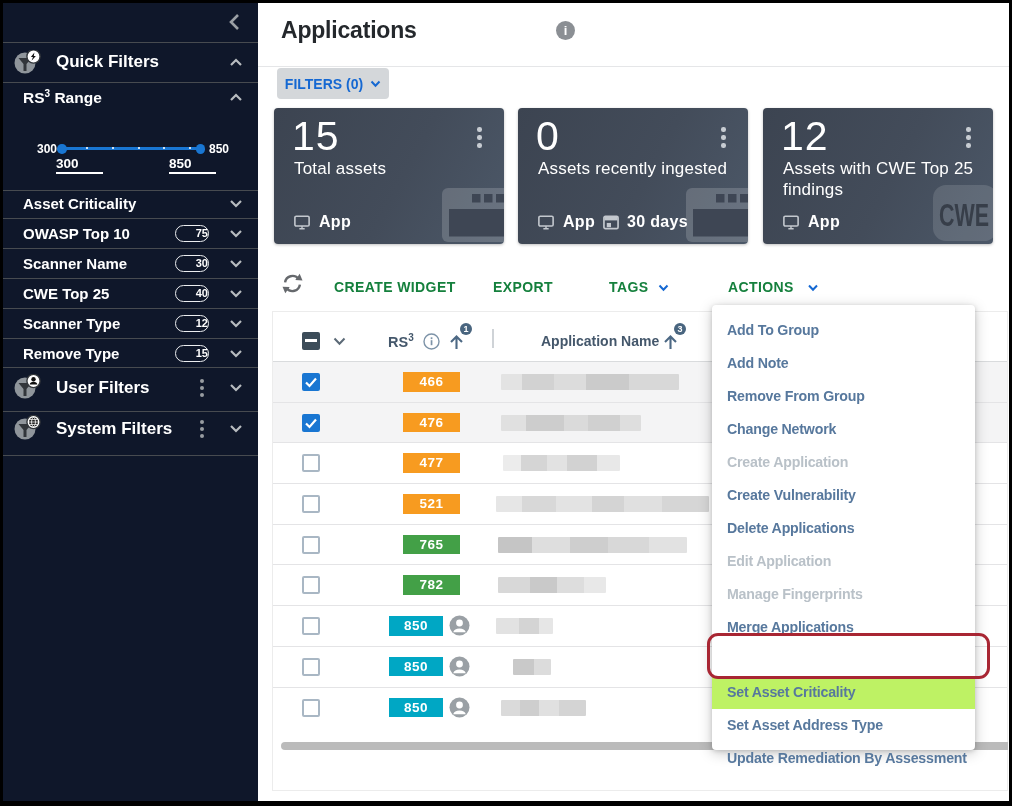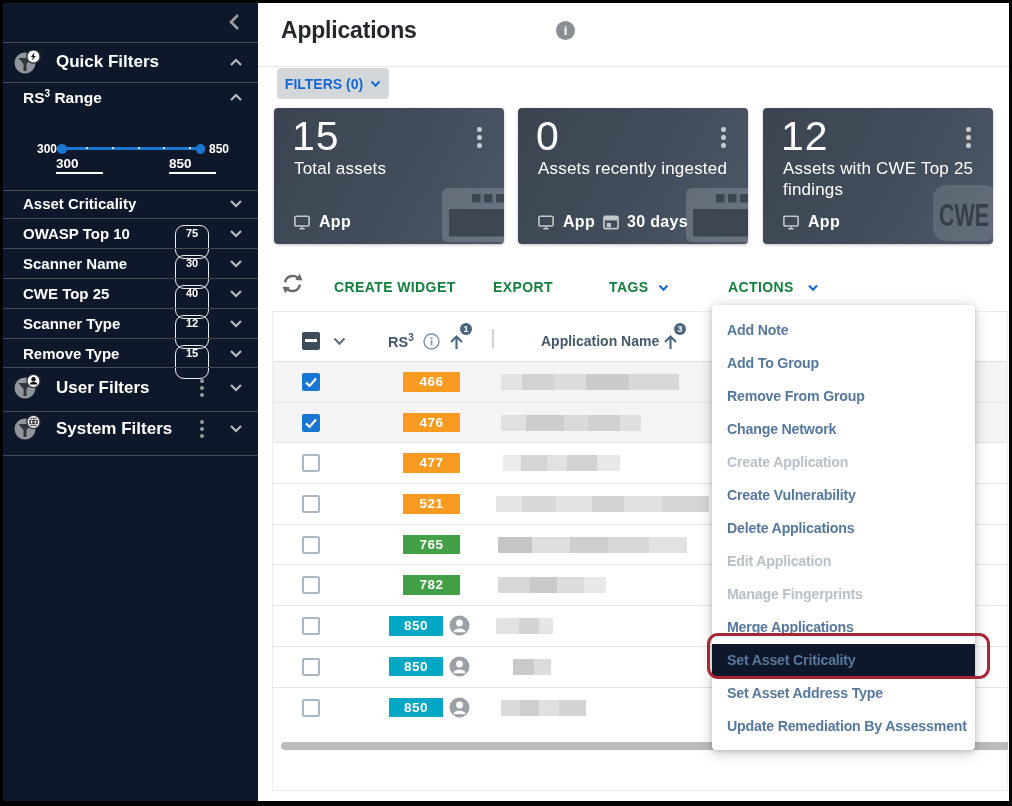--- a/index.html
+++ b/index.html
@@ -6,21 +6,21 @@
 html,body { width:1012px; height:806px; background:#000; font-family:"Liberation Sans", sans-serif; }
 #app { position:absolute; left:3px; top:3px; width:1006px; height:798px; background:#fff; overflow:hidden; }
 .abs { position:absolute; }
 
 
 #sb { position:absolute; left:0; top:0; width:255px; height:798px; background:#0f172a; }
 .sep { position:absolute; left:0; width:255px; height:1px; background:#474b50; }
 .sbtxt { position:absolute; color:#fff; font-weight:bold; white-space:nowrap; }
 .chev { position:absolute; width:10px; height:10px; }
 .chev svg { display:block; }
-.pill { position:absolute; width:34px; height:34px; border:1.5px solid #eceef0; border-radius:9px; color:#fff; font-size:11px; font-weight:bold; text-align:center; line-height:14px; }
+.pill { position:absolute; width:34px; height:17px; border:1.5px solid #eceef0; border-radius:9px; color:#fff; font-size:11px; font-weight:bold; text-align:right; line-height:14px; }
 .dots3 { position:absolute; width:4px; }
 .dots3 i { display:block; width:4px; height:4px; border-radius:50%; background:#989ca1; margin-bottom:3px; }
 
 
 .graybtn { position:absolute; background:#d4d7da; border-radius:4px; color:#1568d2; font-weight:bold; display:flex; align-items:center; justify-content:center; }
 
 
 .card { position:absolute; top:105px; width:230px; height:136px; border-radius:4px; overflow:hidden; background:linear-gradient(118deg,#3c4451 0%,#434c5a 55%,#4c5868 100%); box-shadow:0 1px 3px rgba(0,0,0,0.25); color:#fff; }
 .card .num { position:absolute; left:18px; top:5px; font-size:41px; font-weight:normal; letter-spacing:1px; }
 .card .lbl { position:absolute; left:20px; top:49.5px; font-size:17px; line-height:21.5px; width:204px; letter-spacing:0.2px; }
@@ -37,21 +37,21 @@
 .trow.sel { background:#f4f4f5; }
 .cb { position:absolute; left:29px; width:18px; height:18px; border:2px solid #a9b7c4; border-radius:2px; background:#fff; }
 .cb.on { border:none; background:#1976d2; }
 .badge { position:absolute; height:19.5px; border-radius:0; color:#fff; font-size:13.5px; font-weight:bold; text-align:center; line-height:19.5px; letter-spacing:0.5px; }
 .redact { position:absolute; height:16px; top:12px; border-radius:1px; }
 
 
 #menu { position:absolute; left:709px; top:302px; width:263px; height:445px; background:#fff; border-radius:4px; box-shadow:0 3px 14px rgba(0,0,0,0.22), 0 1px 4px rgba(0,0,0,0.15); padding-top:9px; z-index:20; }
 .mi { height:33px; line-height:33px; padding-left:15px; color:#57789d; font-size:14.2px; font-weight:bold; letter-spacing:-0.2px; white-space:nowrap; }
 .mi.dis { color:#b9c1c8; }
-.mi.hl { background:#0f172a; }
+.mi.hl { background:#bef264;margin-top:32px; }
 #redbox { position:absolute; left:704px; top:630px; width:283px; height:46px; border:3.5px solid #a82633; border-radius:11px; z-index:30; }
 </style>
 </head>
 <body>
 <div id="app">
 
   <div id="sb">
     <svg class="abs" style="left:222px;top:9px" width="20" height="20" viewBox="0 0 20 20">
         <path d="M13 3 L6 10 L13 17" fill="none" stroke="#9ba0a5" stroke-width="2.6"></path>
       </svg>
@@ -386,22 +386,22 @@
         <circle cx="10.5" cy="8" r="3.4" fill="#fff"></circle>
         <path d="M4.2 17.2 a6.5 5 0 0 1 12.6 0 z" fill="#fff"></path>
       </svg>
       <div class="redact" style="left:228px;background:linear-gradient(90deg,#dadada 0 22%,#cecece 0 45%,#e0e0e0 0 68%,#d4d4d4 0 100%);width:85px"></div>
     </div>
 
     <div class="abs" style="left:8px;top:430px;width:727px;height:8px;border-radius:4px 0 0 4px;background:#bbbbbb"></div>
   </div>
 
   <div id="menu">
+    <div class="mi">Add To Group</div>
     <div class="mi">Add Note</div>
-    <div class="mi">Add To Group</div>
     <div class="mi">Remove From Group</div>
     <div class="mi">Change Network</div>
     <div class="mi dis">Create Application</div>
     <div class="mi">Create Vulnerability</div>
     <div class="mi">Delete Applications</div>
     <div class="mi dis">Edit Application</div>
     <div class="mi dis">Manage Fingerprints</div>
     <div class="mi">Merge Applications</div>
     <div class="mi hl">Set Asset Criticality</div>
     <div class="mi">Set Asset Address Type</div>

